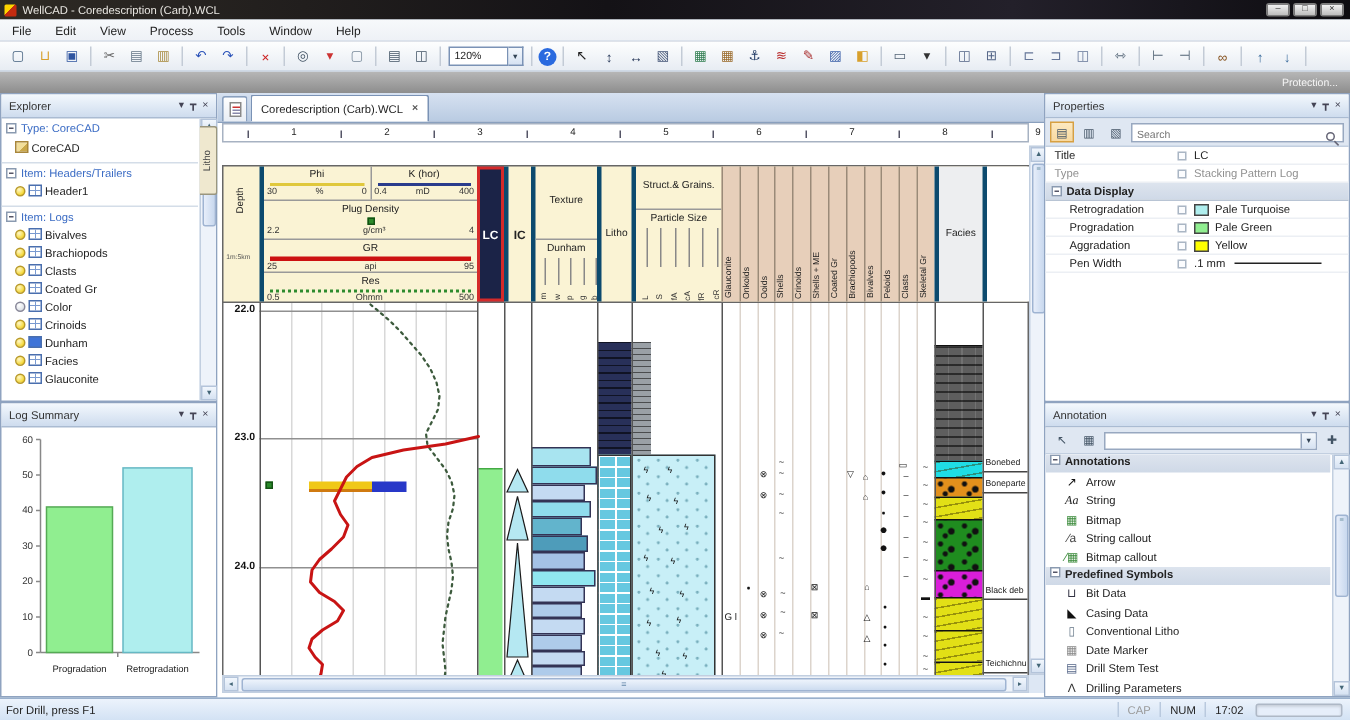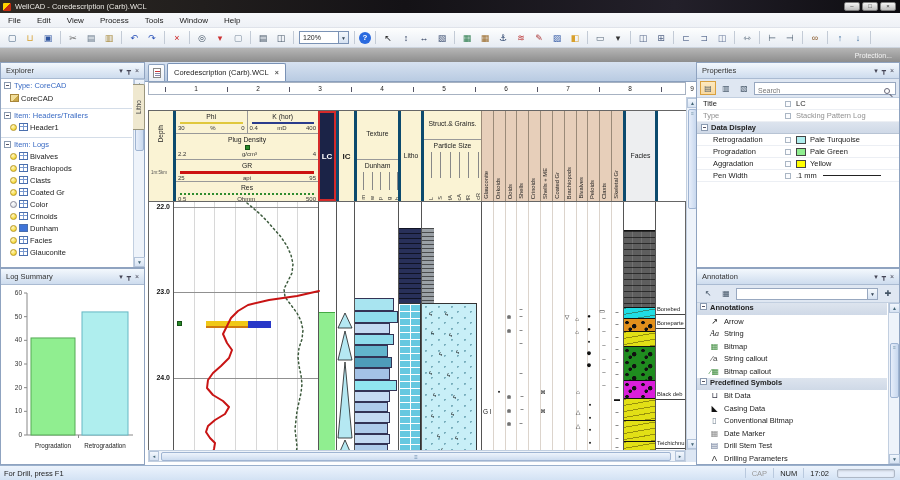--- a/index.html
+++ b/index.html
@@ -832,21 +832,21 @@
         <div class="aitem">
           <span class="aicon" style="color: rgb(51, 51, 68);">⊔</span>
           <span>Bit Data</span>
         </div>
         <div class="aitem">
           <span class="aicon" style="color: rgb(17, 17, 17);">◣</span>
           <span>Casing Data</span>
         </div>
         <div class="aitem">
           <span class="aicon" style="color: rgb(102, 119, 136);">▯</span>
-          <span>Conventional Bitmap</span>
+          <span>Conventional Litho</span>
         </div>
         <div class="aitem">
           <span class="aicon" style="color: rgb(136, 136, 136);">▦</span>
           <span>Date Marker</span>
         </div>
         <div class="aitem">
           <span class="aicon" style="color: rgb(85, 102, 136);">▤</span>
           <span>Drill Stem Test</span>
         </div>
         <div class="aitem">

